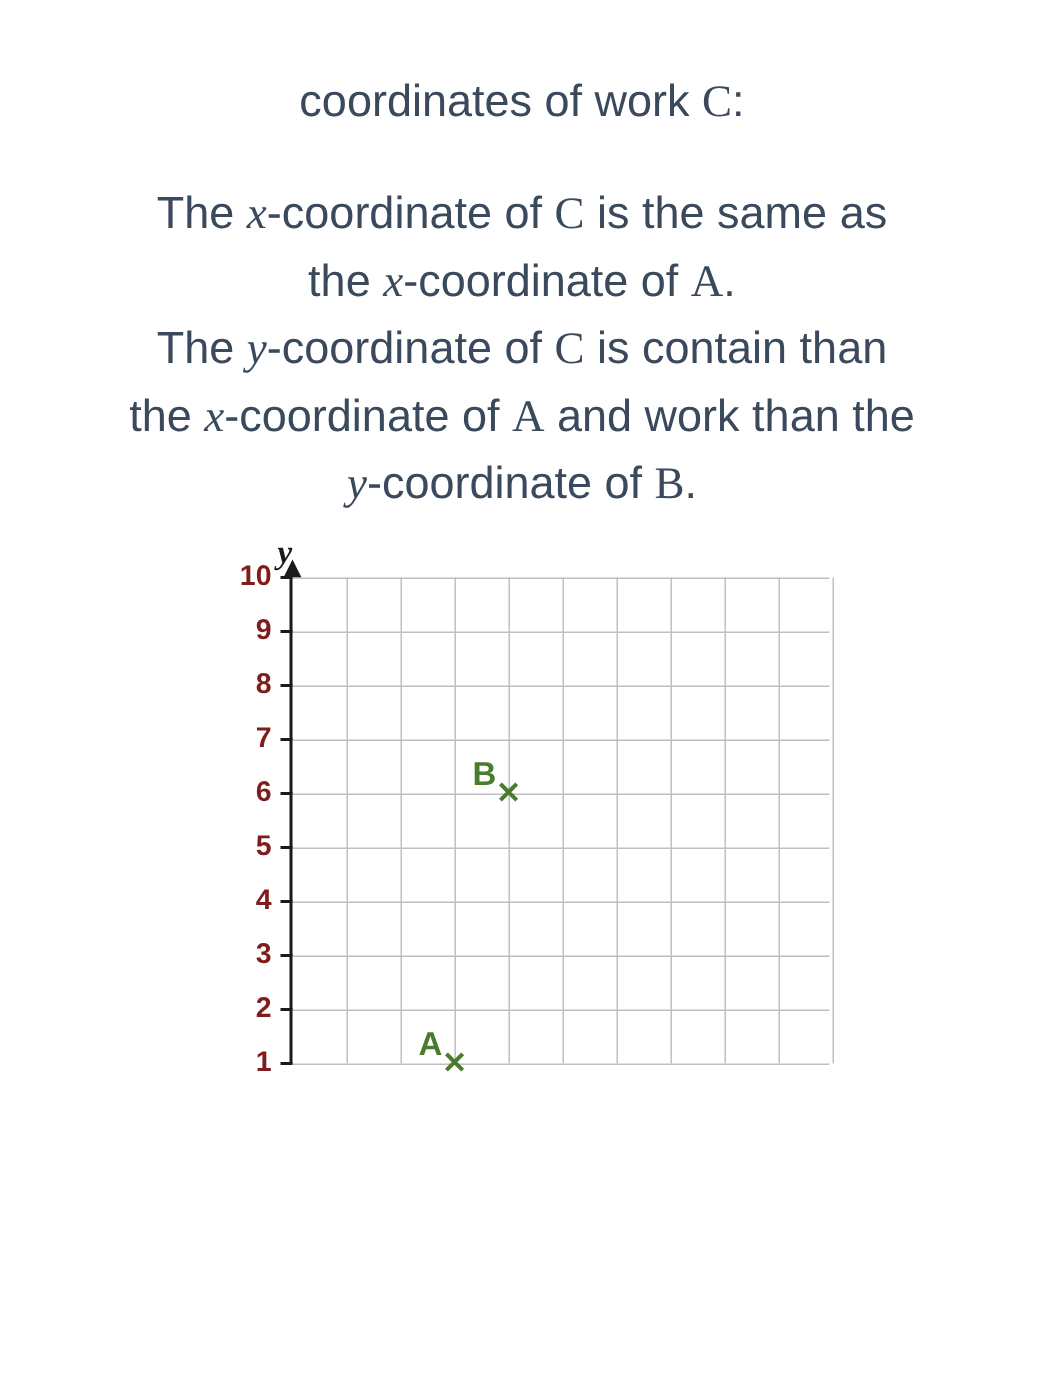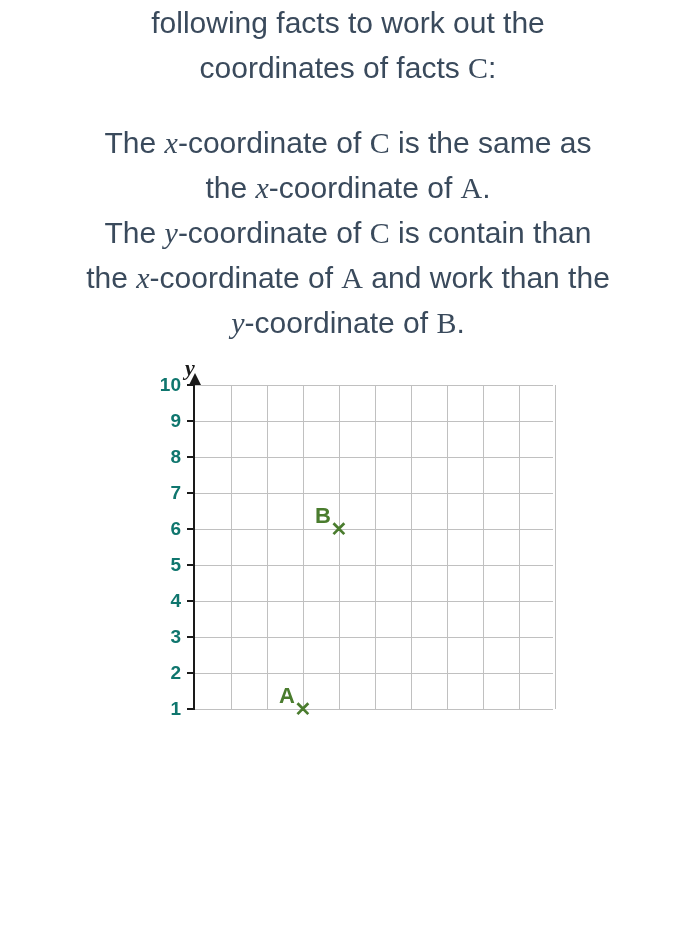--- a/index.html
+++ b/index.html
@@ -46,21 +46,21 @@
       font-family: 'Times New Roman', Times, serif;
       font-style: italic;
       font-weight: bold;
       font-size: 22px;
       color: #1a1a1a;
     }
     .tick-label {
       position: absolute;
       font-size: 19px;
       font-weight: bold;
-      color: #0f766e;
+      color: #7f1d1d;
       text-align: right;
     }
     .point-label {
       position: absolute;
       font-size: 22px;
       font-weight: bold;
       color: #4a7c2e;
     }
     .grid-area {
       position: relative;
@@ -104,22 +104,22 @@
       font-size: 20px;
       font-weight: bold;
       transform: translate(-50%, -50%);
     }
   </style>
 </head>
 <body>
 
 <div class="text-content">
   <div class="intro">
-    <span>following facts to work out the</span><br>
-    <span>coordinates of facts </span><span class="math-plain">C</span><span>:</span>
+    <br>
+    <span>coordinates of work </span><span class="math-plain">C</span><span>:</span>
   </div>
 
   <div class="facts">
     <div>
       <span>The </span><span class="math-var">x</span><span>-coordinate of </span><span class="math-plain">C</span><span> is the same as</span><br>
       <span>the </span><span class="math-var">x</span><span>-coordinate of </span><span class="math-plain">A</span><span>.</span>
     </div>
     <div>
       <span>The </span><span class="math-var">y</span><span>-coordinate of </span><span class="math-plain">C</span><span> is contain than</span><br>
       <span>the </span><span class="math-var">x</span><span>-coordinate of </span><span class="math-plain">A</span><span> and work than the</span><br>

